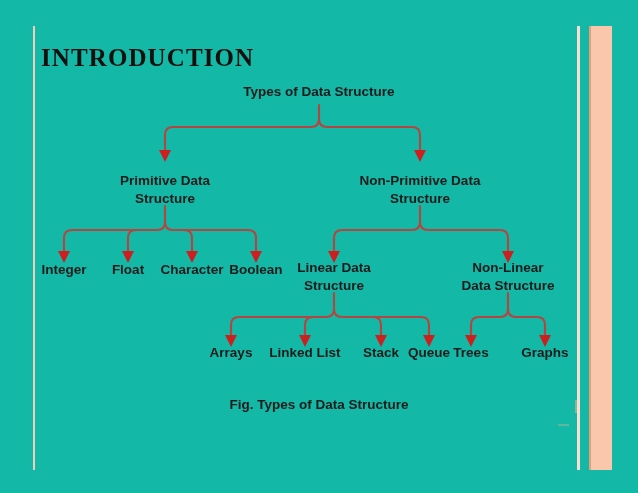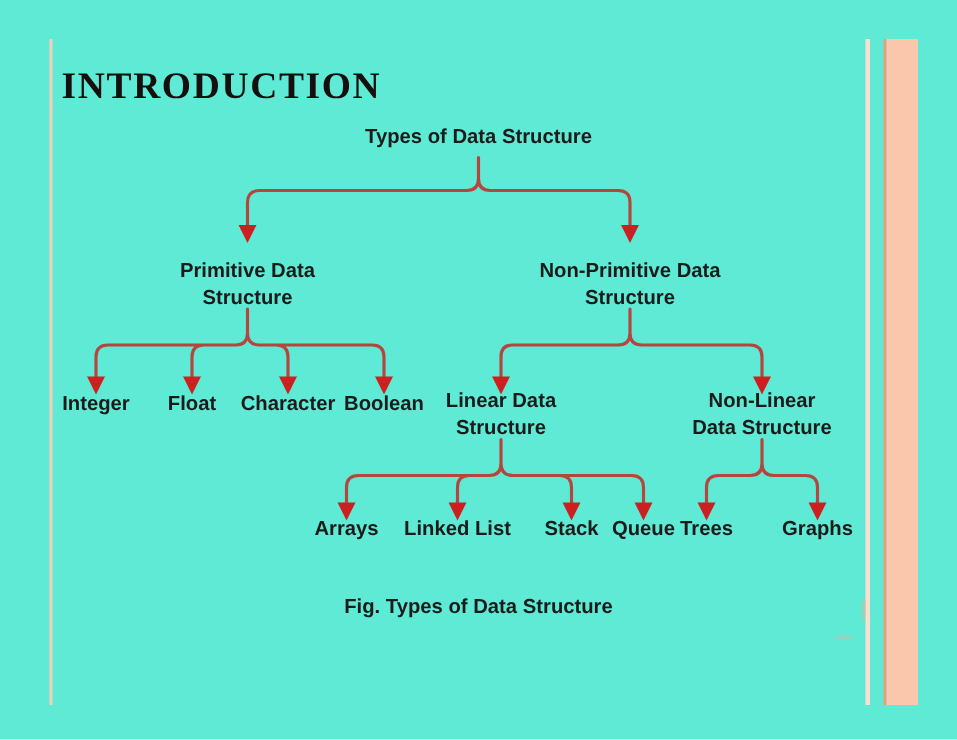--- a/index.html
+++ b/index.html
@@ -14,21 +14,21 @@
     overflow: hidden;
     font-family: "Liberation Sans", sans-serif;
   }
 
   
   #slide {
     position: absolute;
     left: 0; top: 0;
     width: 638px;
     height: 493px;
-    background: #5eead4;
+    background: #14b8a6;
   }
 
   
   .rule {
     position: absolute;
     top: 26px;
     height: 444px;
   }
   #rule-left {
     left: 33px;

